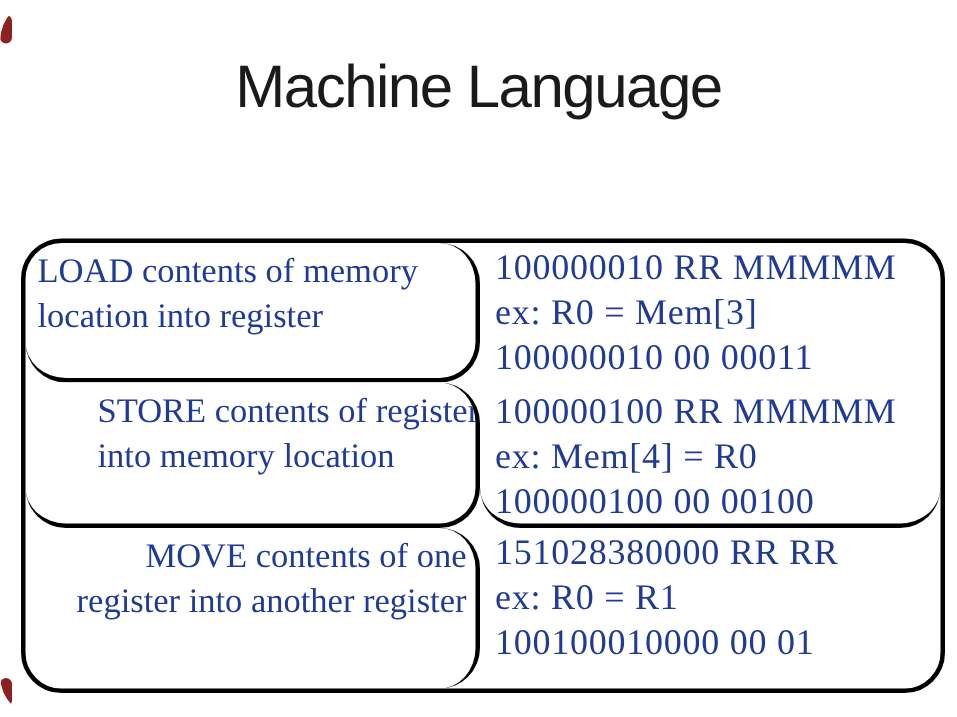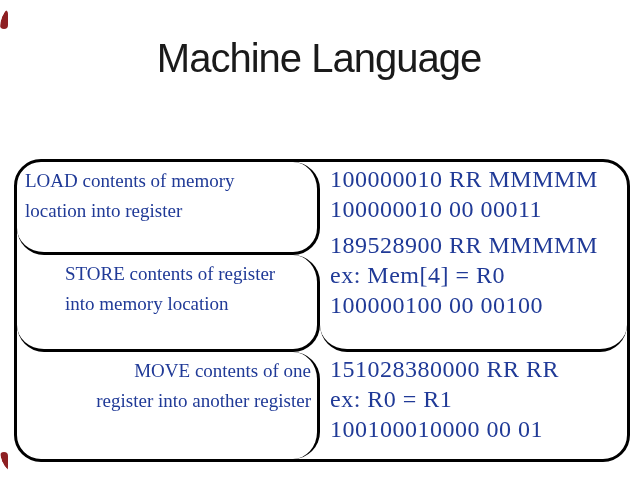--- a/index.html
+++ b/index.html
@@ -48,21 +48,21 @@
     height: 303px;
     border: 3px solid var(--table-border);
     display: grid;
     grid-template-columns: 303px 1fr;
     grid-template-rows: 93px 97px 1fr;
   }
   .cell { color: var(--body-text-blue); overflow: hidden; }
   .desc-cell {
     grid-column: 1;
     padding: 4px 6px 0 8px;
-    font-size: 19px;
+    font-size: 23px;
     line-height: 30px;
     border-right: 3px solid var(--table-border);
   }
   .desc-cell.r1 { grid-row: 1; border-bottom: 3px solid var(--table-border); }
   .desc-cell.r2 { grid-row: 2; border-bottom: 3px solid var(--table-border); padding-left: 48px; }
   .desc-cell.r3 { grid-row: 3; text-align: right; }
   .desc-line { white-space: nowrap; }
   .code-cell {
     grid-column: 2;
     padding: 2px 4px 4px 10px;
@@ -88,24 +88,25 @@
   <div class="itable">
 
     <div class="cell desc-cell r1">
       <div class="desc-line">LOAD contents of memory</div>
       <div class="desc-line">location into register</div>
     </div>
 
     <div class="cell code-cell merged">
       <div class="code-block">
         <div class="code-line">100000010 RR MMMMM</div>
+        <div class="code-line">ex: R0 = Mem[3]</div>
         <div class="code-line">100000010 00 00011</div>
       </div>
       <div class="code-block second">
-        <div class="code-line">189528900 RR MMMMM</div>
+        <div class="code-line">100000100 RR MMMMM</div>
         <div class="code-line">ex: Mem[4] = R0</div>
         <div class="code-line">100000100 00 00100</div>
       </div>
     </div>
 
     <div class="cell desc-cell r2">
       <div class="desc-line">STORE contents of register</div>
       <div class="desc-line">into memory location</div>
     </div>
 

